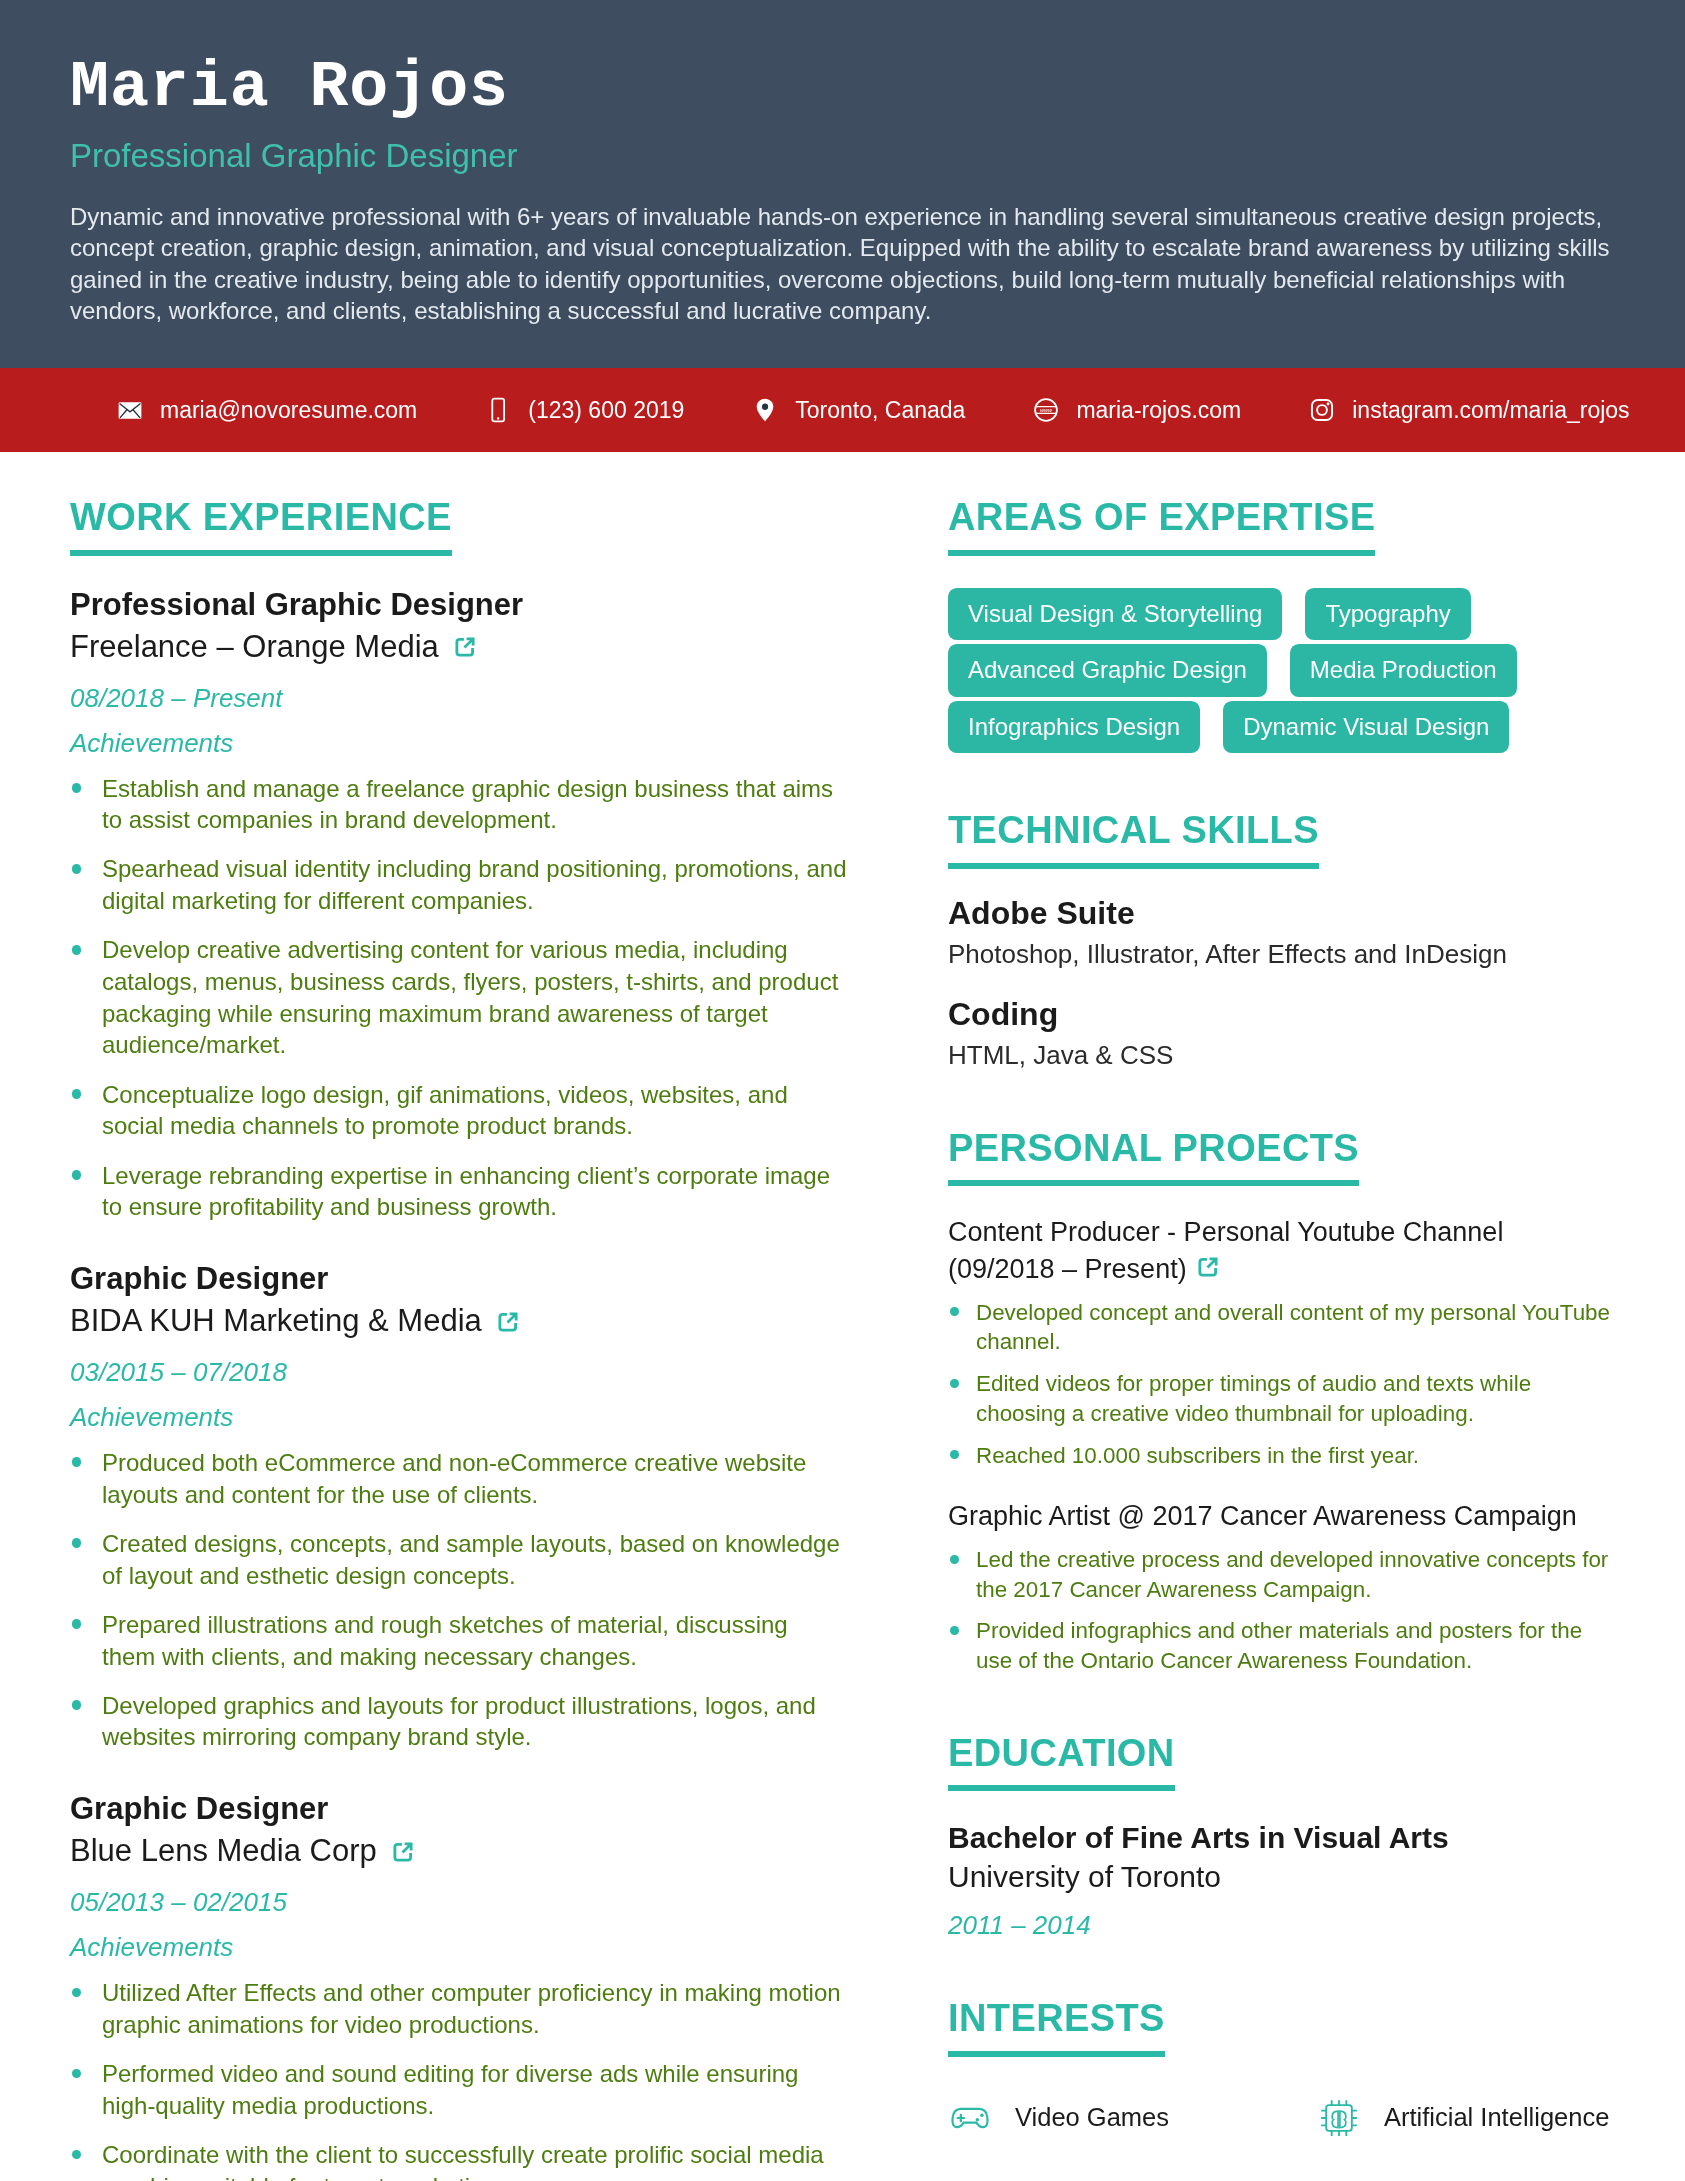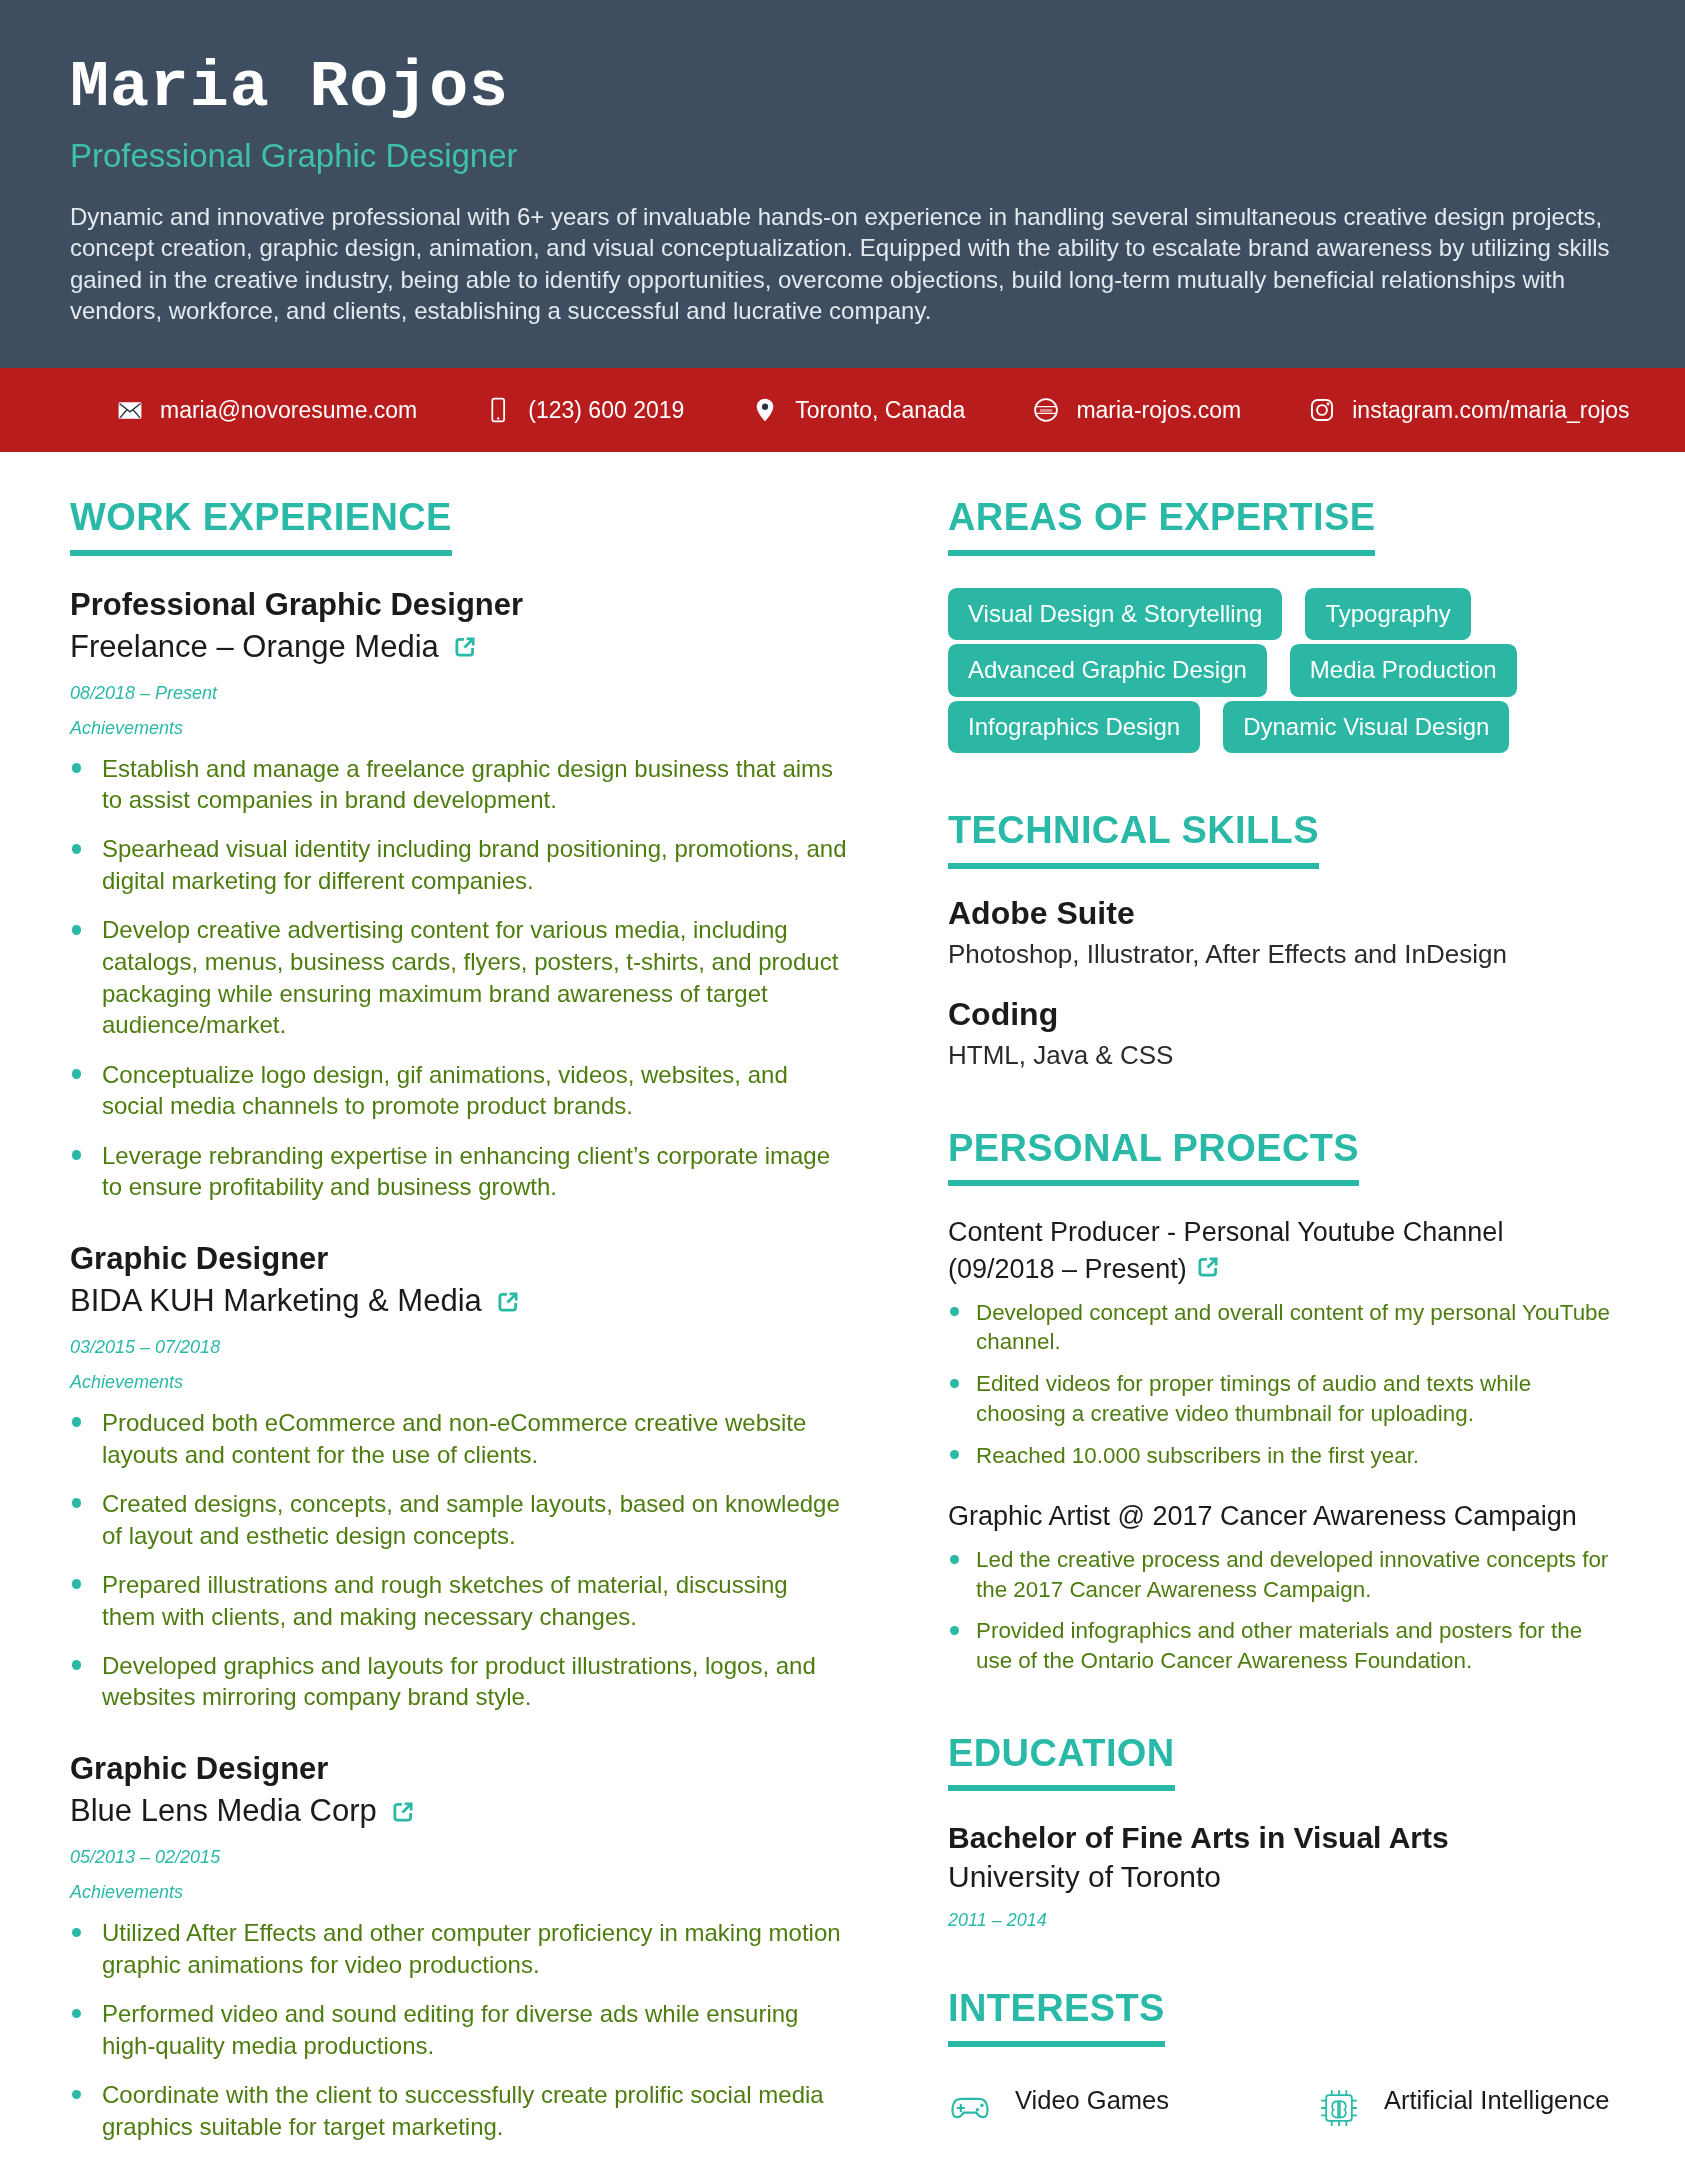--- a/index.html
+++ b/index.html
@@ -30,21 +30,21 @@
     display:inline-block; border-bottom:6.1px solid #2ab9a7; padding-bottom:10.5px;
   }
   .section { margin-bottom:56px; }
   
   .job { margin-top:37px; }
   .job:first-of-type { margin-top:30px; }
   .job-title { font-size:31px; font-weight:700; color:#1b1b1b; line-height:1.25; }
   .job-company { font-size:31px; font-weight:400; color:#1b1b1b; line-height:1.25; display:flex; align-items:center; gap:13px; margin-top:3.5px; }
   .link-icn { width:26px; height:26px; display:inline-flex; }
   .link-icn svg { width:26px; height:26px; }
-  .job-date, .ach-label, .edu-date { color:#2ab9a7; font-size:18px; font-style:italic; }
+  .job-date, .ach-label, .edu-date { color:#2ab9a7; font-size:26px; font-style:italic; }
   .job-date { margin-top:16px; }
   .ach-label { margin-top:14px; }
   ul.bullets { list-style:none; margin-top:14px; }
   ul.bullets li {
     font-size:24px; line-height:1.32; color:#4d7c0f;
     padding-left:32px; position:relative; margin-bottom:17.6px;
   }
   ul.bullets li::before {
     content:""; position:absolute; left:1.8px; top:10.5px;
     width:9.7px; height:9.7px; border-radius:50%; background:#2ab9a7;
@@ -63,21 +63,21 @@
   .project { margin-top:28px; }
   .project-title { font-size:27px; color:#1b1b1b; line-height:1.35; max-width:632px; }
   .project-title .link-icn { vertical-align:-2.6px; margin-left:8.8px; }
   .project ul.bullets { margin-top:10.5px; }
   
   .degree { font-size:30px; font-weight:700; color:#1b1b1b; margin-top:30px; }
   .school { font-size:30px; color:#1b1b1b; margin-top:5.3px; }
   .edu-date { margin-top:16px; }
   
   .interests-grid { display:grid; grid-template-columns:369px 1fr; row-gap:42px; margin-top:39px; }
-  .interest { display:flex; gap:23px; font-size:25.5px; color:#1b1b1b; }
+  .interest { display:flex; align-items:center; gap:23px; font-size:25.5px; color:#1b1b1b; }
   .interest .icn { width:44px; height:44px; display:inline-flex; }
   .interest svg { width:44px; height:44px; }
 </style>
 </head>
 <body>
 
 <div class="header">
   <div class="name">Maria Rojos</div>
   <div class="job-headline">Professional Graphic Designer</div>
   <div class="summary">Dynamic and innovative professional with 6+ years of invaluable hands-on experience in handling several simultaneous creative design projects, concept creation, graphic design, animation, and visual conceptualization. Equipped with the ability to escalate brand awareness by utilizing skills gained in the creative industry, being able to identify opportunities, overcome objections, build long-term mutually beneficial relationships with vendors, workforce, and clients, establishing a successful and lucrative company.</div>

